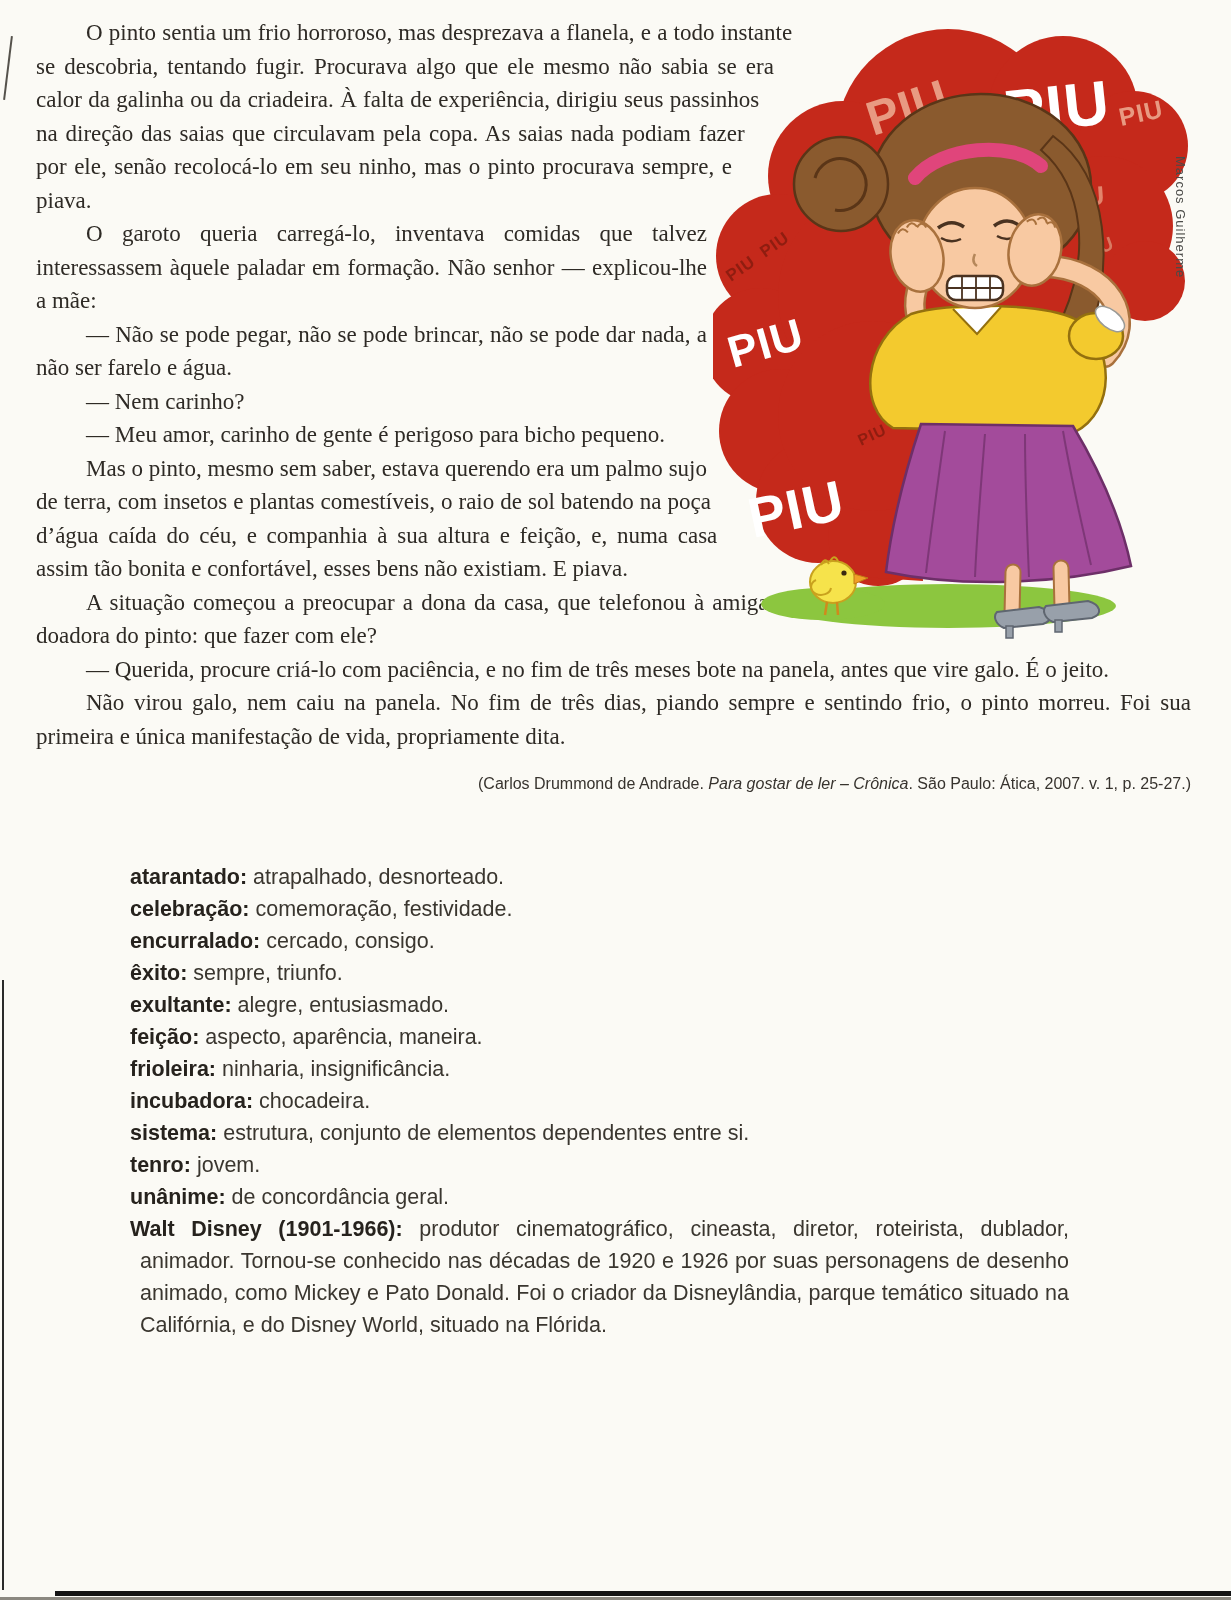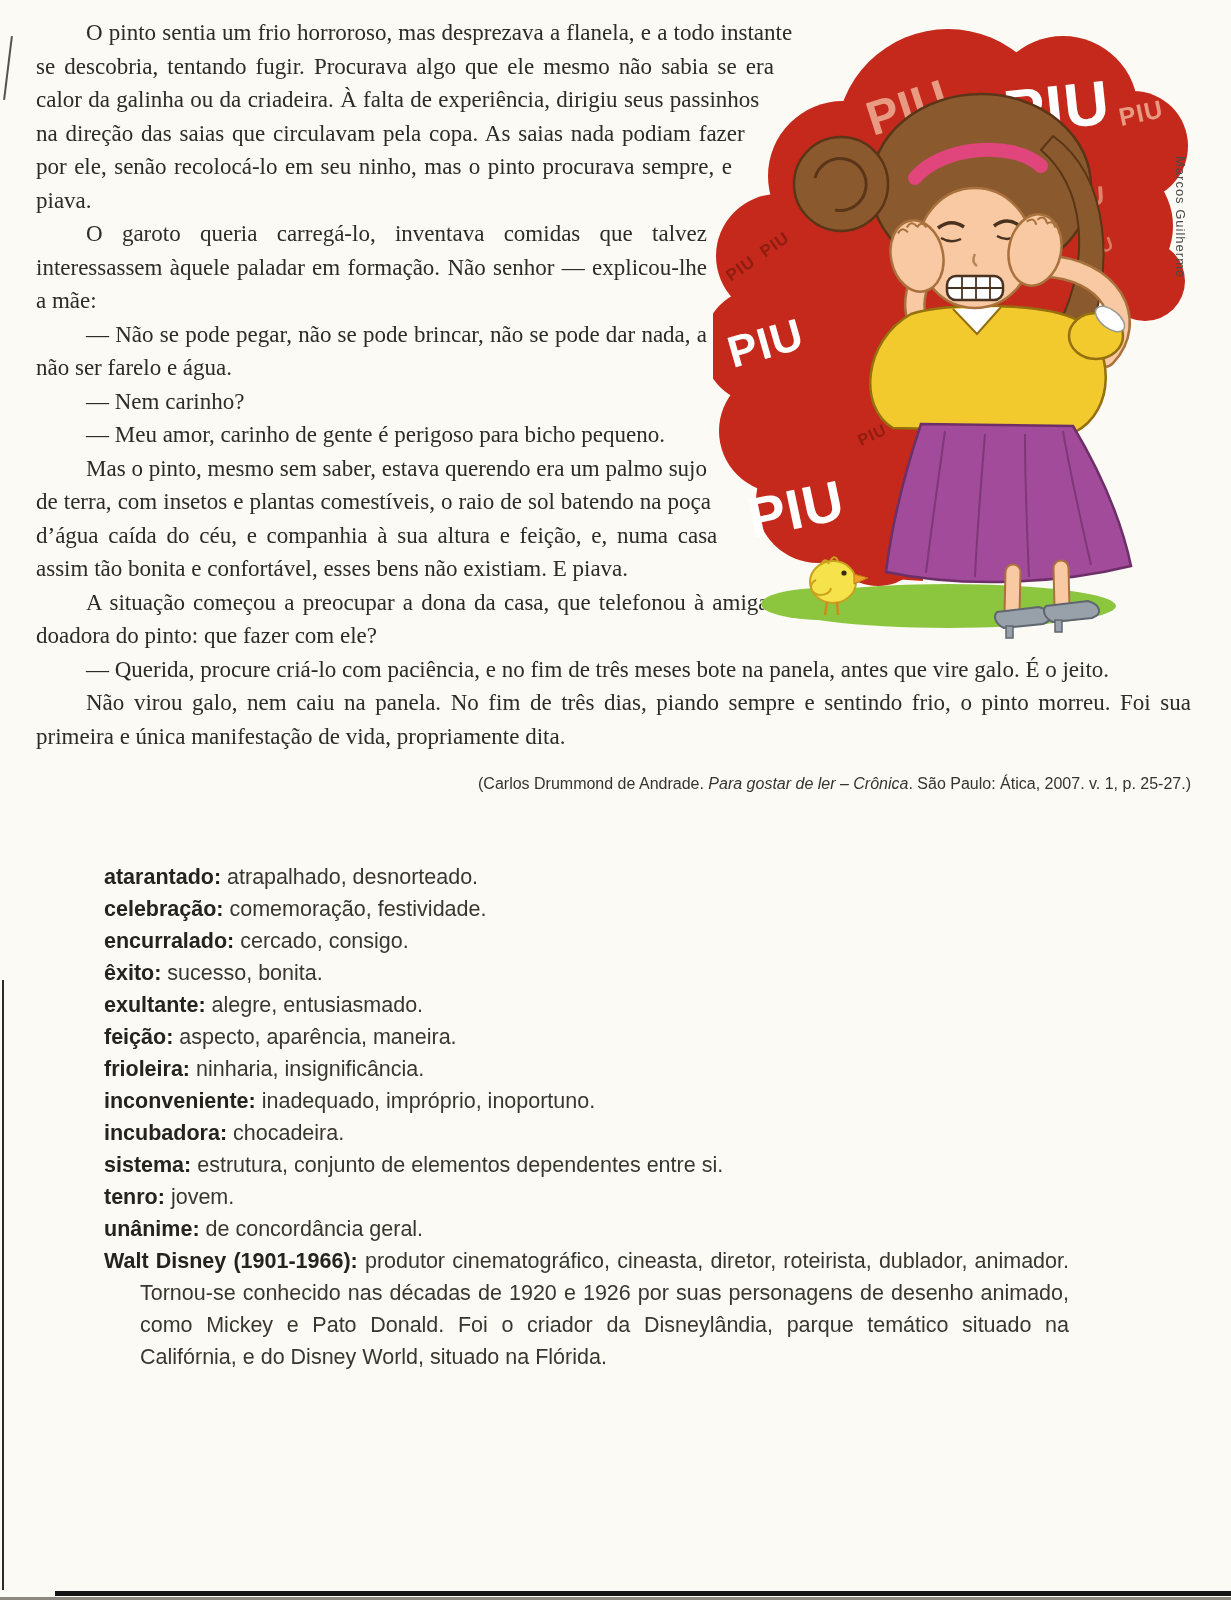--- a/index.html
+++ b/index.html
@@ -40,21 +40,21 @@
     font-size:16px; color:#37332e;
   }
   .citation i { font-style:italic; }
   
   .glossary {
     margin-top:60px; padding-left:68px;
     font-family:"Liberation Sans", sans-serif;
     font-size:21.5px; line-height:32px; color:#3a362f;
     width:965px;
   }
-  .g-entry b { font-weight:bold; color:#26221d; }
+  .g-entry b { font-weight:bold; color:#26221d;margin-left:26px; }
   .g-entry.hanging {
     padding-left:36px; text-indent:-36px; text-align:justify;
   }
   
   .scan-bottom {
     position:absolute; left:55px; right:0; bottom:4px; height:5px;
     background:#141414;
   }
   .scan-bottom2 {
     position:absolute; left:0; right:0; bottom:0; height:3px;
@@ -190,25 +190,24 @@
     <p>— Querida, procure criá-lo com paciência, e no fim de três meses bote na panela, antes que vire galo. É o jeito.</p>
     <p>Não virou galo, nem caiu na panela. No fim de três dias, piando sempre e sentindo frio, o pinto morreu. Foi sua primeira e única manifestação de vida, propriamente dita.</p>
 
     <div class="citation"><span>(Carlos Drummond de Andrade. </span><i>Para gostar de ler – Crônica</i><span>. São Paulo: Ática, 2007. v. 1, p. 25-27.)</span></div>
   </div>
 
   <div class="glossary">
     <div class="g-entry"><b>atarantado:</b> <span>atrapalhado, desnorteado.</span></div>
     <div class="g-entry"><b>celebração:</b> <span>comemoração, festividade.</span></div>
     <div class="g-entry"><b>encurralado:</b> <span>cercado, consigo.</span></div>
-    <div class="g-entry"><b>êxito:</b> <span>sucesso, bonita.</span></div>
+    <div class="g-entry"><b>êxito:</b> <span>sempre, triunfo.</span></div>
     <div class="g-entry"><b>exultante:</b> <span>alegre, entusiasmado.</span></div>
     <div class="g-entry"><b>feição:</b> <span>aspecto, aparência, maneira.</span></div>
     <div class="g-entry"><b>frioleira:</b> <span>ninharia, insignificância.</span></div>
-    <div class="g-entry"><b>inconveniente:</b> <span>inadequado, impróprio, inoportuno.</span></div>
     <div class="g-entry"><b>incubadora:</b> <span>chocadeira.</span></div>
     <div class="g-entry"><b>sistema:</b> <span>estrutura, conjunto de elementos dependentes entre si.</span></div>
     <div class="g-entry"><b>tenro:</b> <span>jovem.</span></div>
     <div class="g-entry"><b>unânime:</b> <span>de concordância geral.</span></div>
     <div class="g-entry hanging"><b>Walt Disney (1901-1966):</b> <span>produtor cinematográfico, cineasta, diretor, roteirista, dublador, animador. Tornou-se conhecido nas décadas de 1920 e 1926 por suas personagens de desenho animado, como Mickey e Pato Donald. Foi o criador da Disneylândia, parque temático situado na Califórnia, e do Disney World, situado na Flórida.</span></div>
   </div>
 
   <div class="scan-topleft"></div>
   <div class="scan-left"></div>
   <div class="scan-bottom2"></div>

